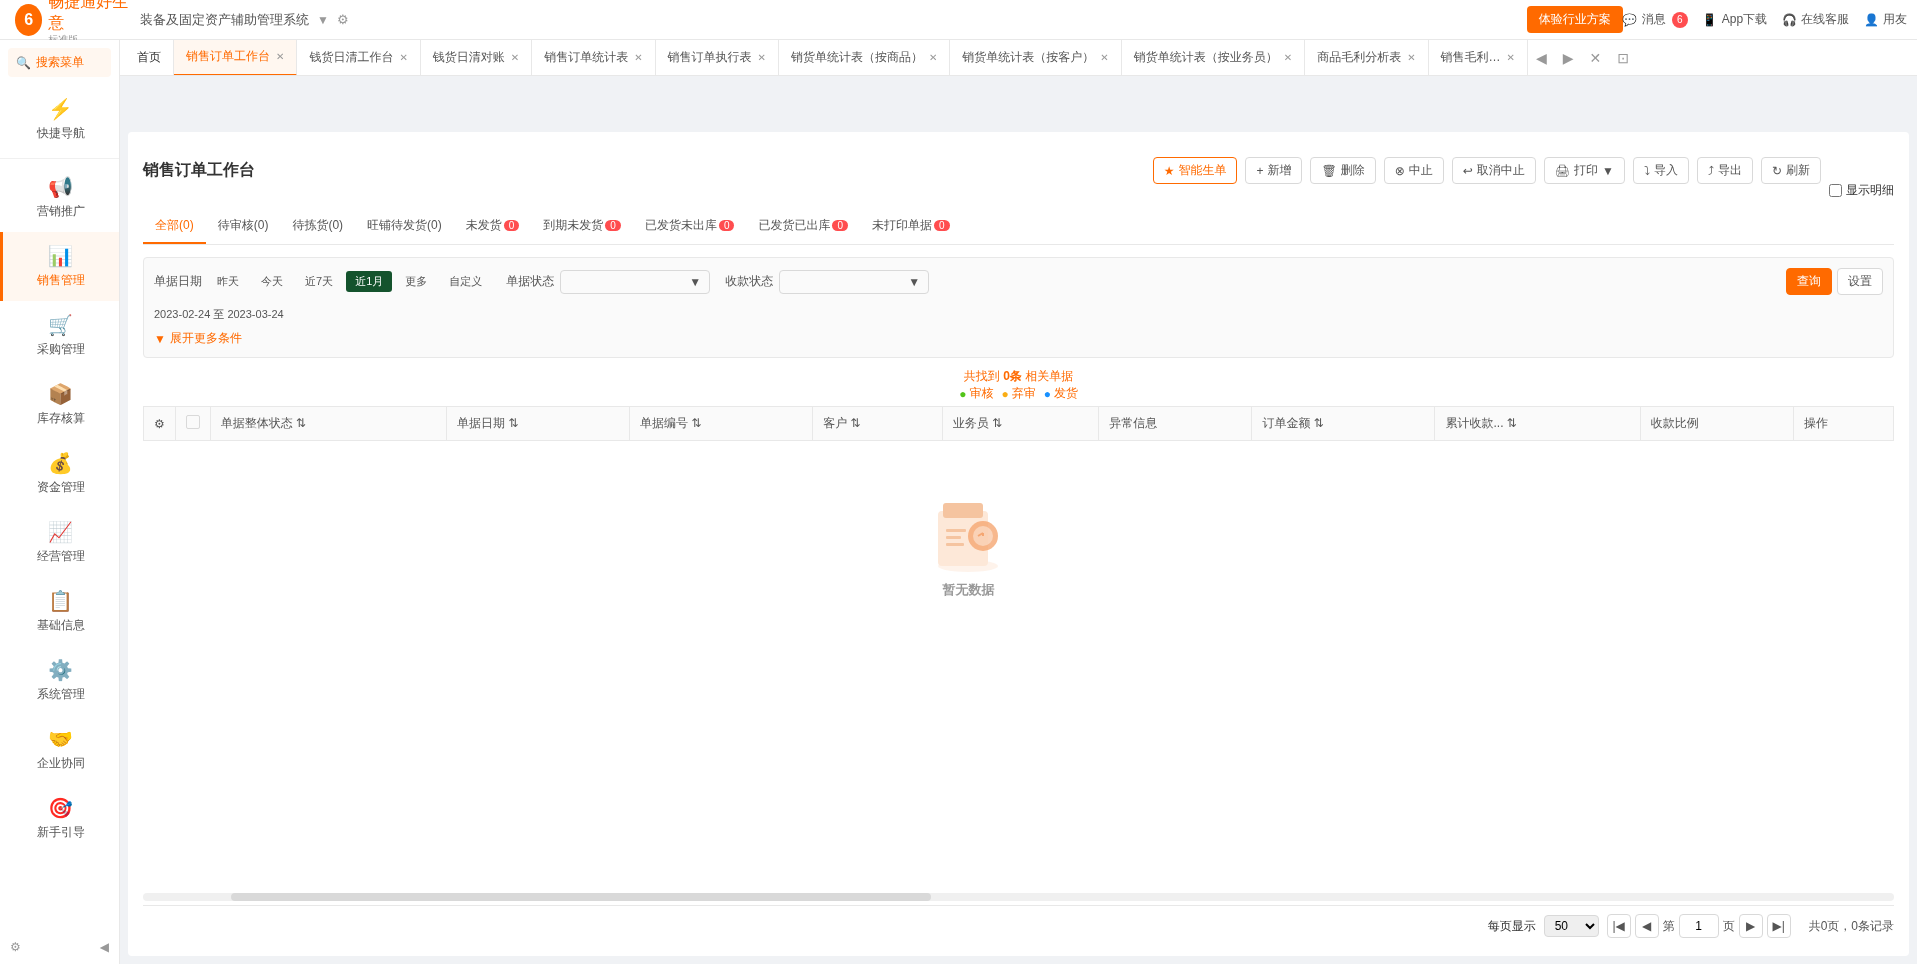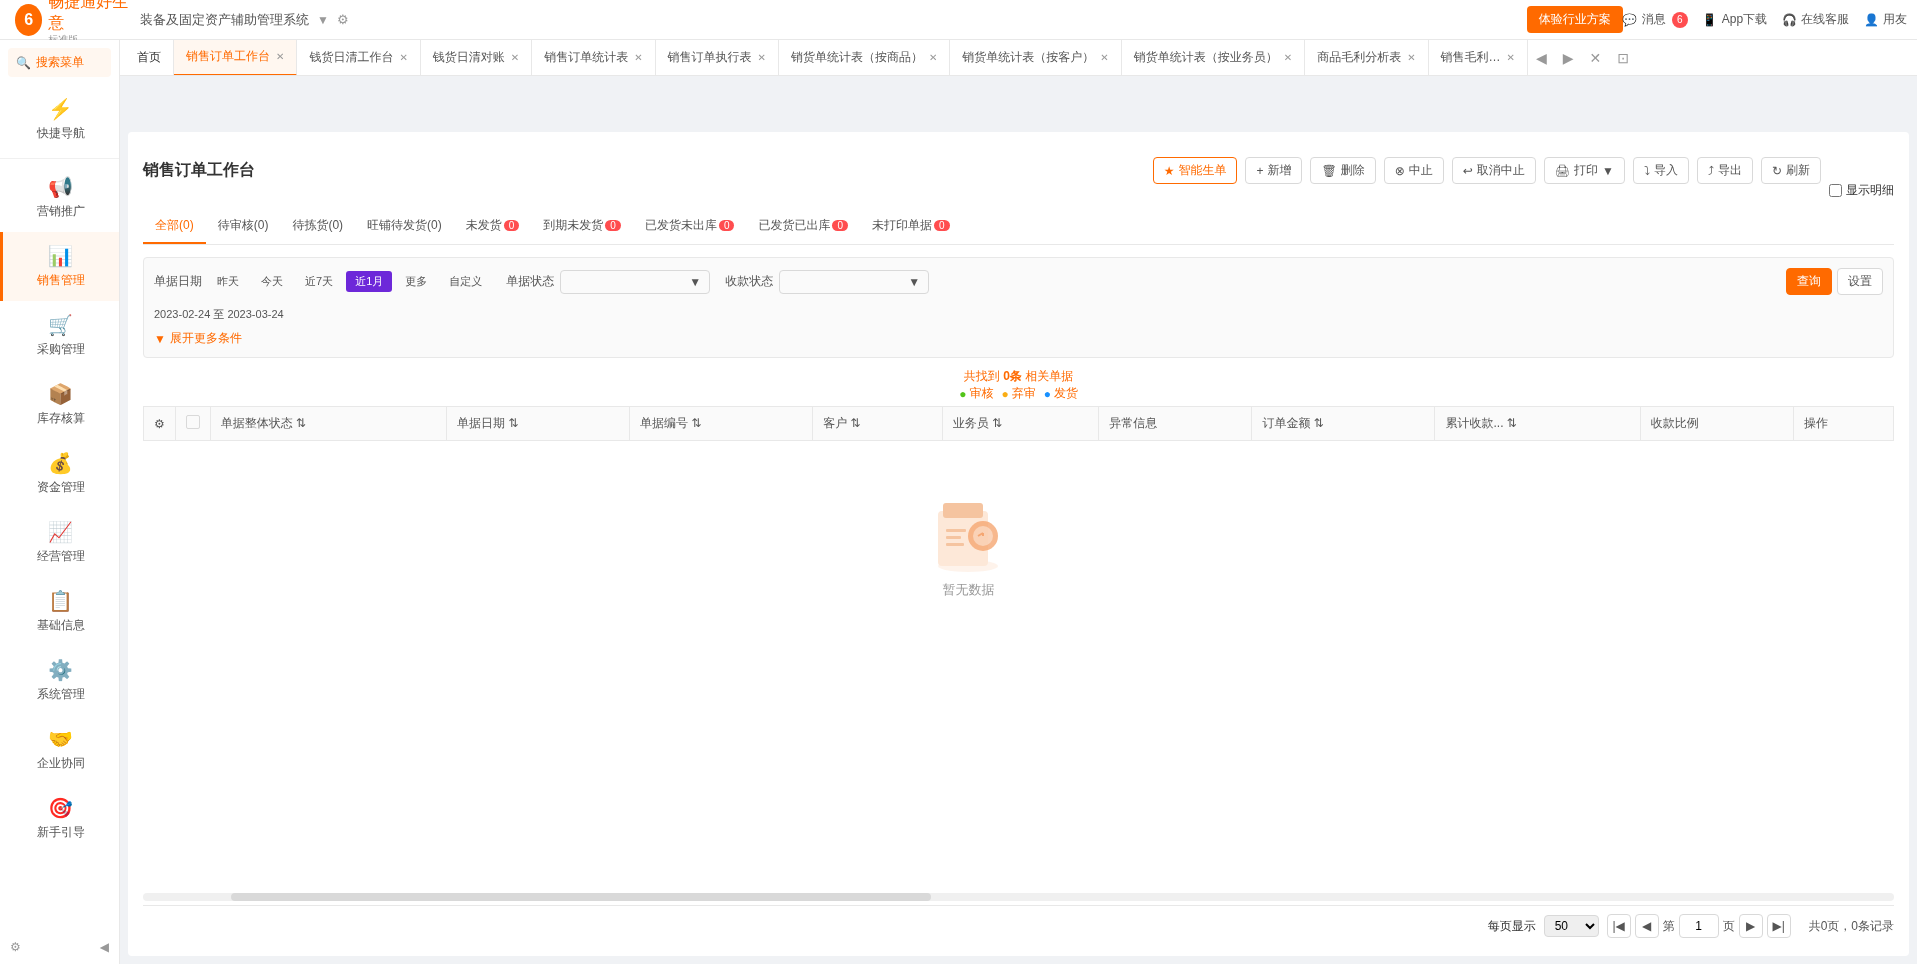--- a/index.html
+++ b/index.html
@@ -58,35 +58,35 @@
     .filter-tab.active { color: #ff6a00; border-bottom-color: #ff6a00; }
     .filter-tab .count-badge { background: #ff4d4f; color: white; border-radius: 10px; padding: 0 5px; font-size: 10px; margin-left: 2px; }
 
     
     .search-area { background: #fafafa; border: 1px solid #e8e8e8; border-radius: 4px; padding: 10px; margin-bottom: 10px; flex-shrink: 0; }
     .search-row { display: flex; align-items: center; gap: 15px; flex-wrap: wrap; }
     .search-item { display: flex; align-items: center; gap: 6px; }
     .search-label { color: #555; font-size: 12px; white-space: nowrap; }
     .date-range-btns { display: flex; gap: 4px; }
     .date-btn { padding: 2px 8px; font-size: 11px; color: #555; cursor: pointer; border: 1px solid transparent; border-radius: 3px; }
-    .date-btn.active { background: #6d28d9; color: white; border-radius: 3px; }
+    .date-btn.active { background: #14532d; color: white; border-radius: 3px; }
     .select-input { border: 1px solid #d9d9d9; border-radius: 4px; padding: 4px 8px; font-size: 12px; color: #555; min-width: 150px; display: flex; align-items: center; justify-content: space-between; cursor: pointer; }
     .expand-btn { display: flex; align-items: center; gap: 4px; color: #ff6a00; font-size: 12px; cursor: pointer; margin-top: 8px; }
 
     
     .table-header { display: flex; align-items: center; justify-content: space-between; margin-bottom: 4px; flex-shrink: 0; flex-direction: column; }
     .table-info { font-size: 12px; color: #555; }
     .table-info span { color: #ff6a00; }
     .table-actions { display: flex; gap: 8px; }
     .action-btn { font-size: 12px; color: #ff6a00; cursor: pointer; display: flex; align-items: center; gap: 3px; }
 
     
     .data-table { width: 100%; border-collapse: collapse; flex-shrink: 0; }
     .data-table th { background: #fafafa; border: 1px solid #e8e8e8; padding: 8px 10px; text-align: left; font-size: 12px; color: #555; font-weight: normal; white-space: nowrap; }
-    .data-table td { border: 1px solid #e8e8e8; padding: 8px 10px; font-size: 12px; color: #333; }
+    .data-table td { border: 1px solid #e8e8e8; padding: 8px 10px; font-size: 12px; color: #333; font-weight: bold; }
     .th-check { width: 30px; }
     .th-settings { width: 30px; }
 
     
     .empty-state { display: flex; flex-direction: column; align-items: center; justify-content: center; flex: 1; padding: 40px; }
     .empty-text { color: #999; font-size: 13px; }
 
     
     .pagination-bar { display: flex; align-items: center; justify-content: flex-end; padding: 8px 0; border-top: 1px solid #e8e8e8; flex-shrink: 0; gap: 8px; margin-top: auto; }
     .page-size-select { border: 1px solid #d9d9d9; border-radius: 4px; padding: 2px 6px; font-size: 12px; }

